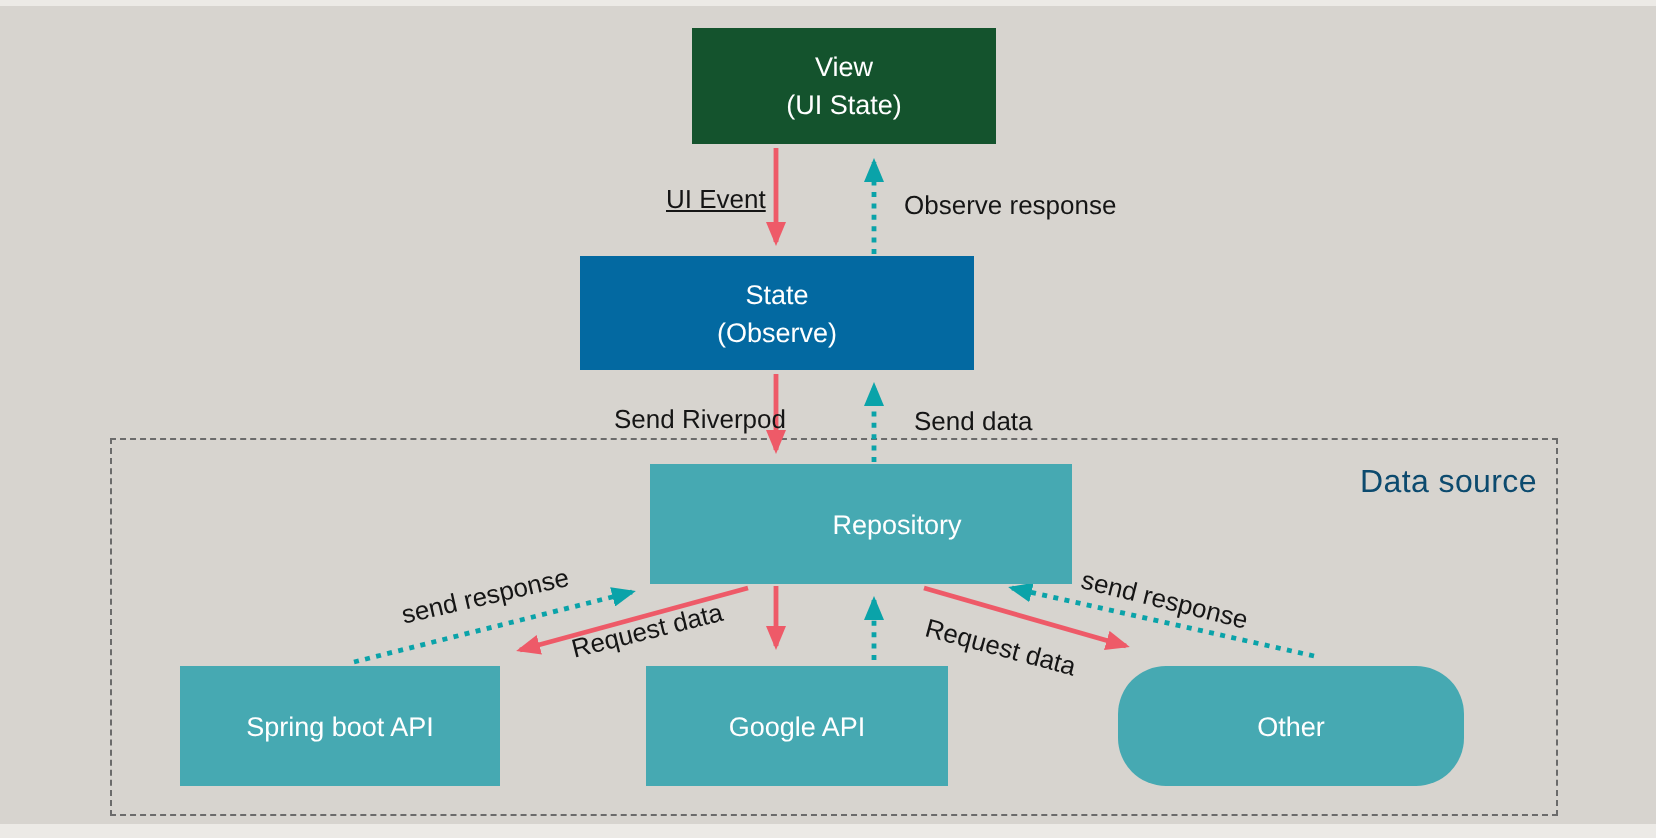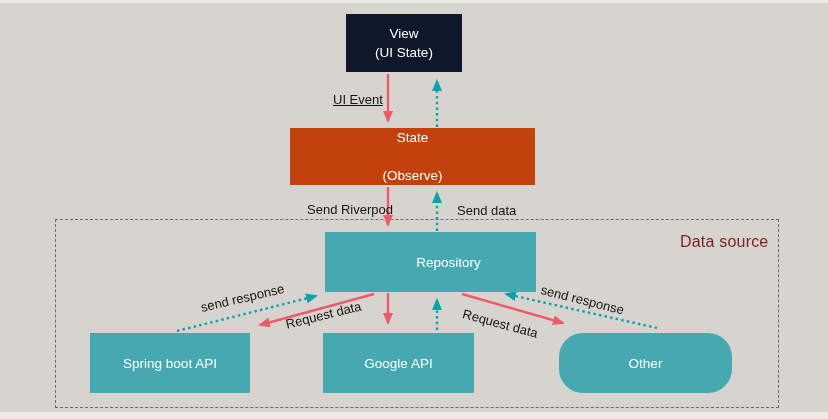--- a/index.html
+++ b/index.html
@@ -17,30 +17,30 @@
   .edge-strip.top{top:0;height:3px;}
   .edge-strip.bottom{bottom:0;height:7px;}
 
   .ds-container{
     position:absolute;left:55px;top:219px;width:724px;height:189px;
     border:1px dashed #6b6b6b;
     box-sizing:border-box;
   }
   .ds-label{
     position:absolute;left:680px;top:233px;
-    font-size:16px;color:#7f1d1d;letter-spacing:.2px;
+    font-size:16px;color:#0c4a6e;letter-spacing:.2px;
   }
 
   .node{
     position:absolute;display:flex;flex-direction:column;
     align-items:center;justify-content:center;
     color:#ffffff;font-size:13.5px;line-height:19px;text-align:center;
   }
-  .node.view{left:346px;top:14px;width:116px;height:58px;background:#0f172a;text-align:center;}
-  .node.state{left:290px;top:128px;width:245px;height:57px;background:#c2410c;justify-content:space-between;}
+  .node.view{left:346px;top:14px;width:152px;height:58px;background:#14532d;text-align:center;}
+  .node.state{left:290px;top:128px;width:197px;height:57px;background:#0369a1;}
   .node.teal{background:#46a9b2;}
   .node.repository{left:325px;top:232px;width:175px;height:60px;padding-left:36px;}
   .node.spring{left:90px;top:333px;width:160px;height:60px;}
   .node.google{left:323px;top:333px;width:151px;height:60px;}
   .node.other{left:559px;top:333px;width:173px;height:60px;border-radius:24px;}
 
   svg.arrows{position:absolute;left:0;top:0;pointer-events:none;}
   .red-line{stroke:#ee5a68;stroke-width:2.4;fill:none;}
   .teal-line{stroke:#0aa3a9;stroke-width:2.4;fill:none;stroke-dasharray:2.5 3.2;}
 
@@ -114,20 +114,21 @@
 
   <div class="node teal google">
     <span>Google API</span>
   </div>
 
   <div class="node teal other">
     <span>Other</span>
   </div>
 
   <span class="lbl ui-event">UI Event</span>
+  <span class="lbl observe-response">Observe response</span>
   <span class="lbl send-request">Send Riverpod</span>
   <span class="lbl send-data">Send data</span>
   <span class="lbl rot send-response-left">send response</span>
   <span class="lbl rot request-data-left">Request data</span>
   <span class="lbl rot request-data-right">Request data</span>
   <span class="lbl rot send-response-right">send response</span>
 
 </div>
 
 </body></html>

